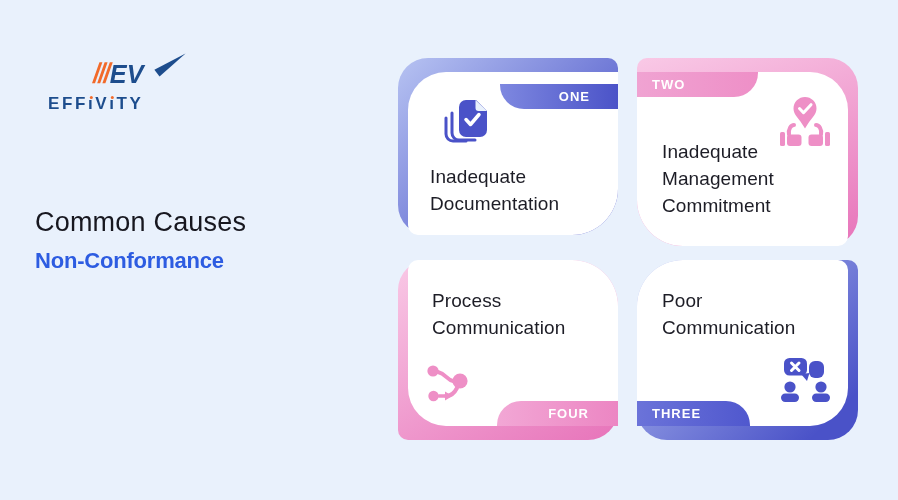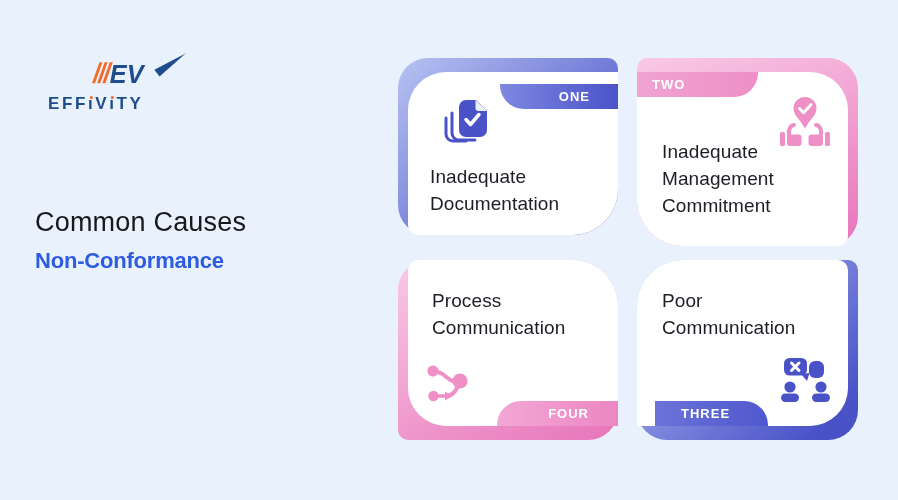--- a/index.html
+++ b/index.html
@@ -46,21 +46,21 @@
   .card-three .inner{left:0;top:0;right:10px;bottom:14px;border-radius:46px 10px 38px 0;}
 
   .band{
     position:absolute;height:25px;display:flex;align-items:center;
     font-size:13px;font-weight:700;color:#ffffff;letter-spacing:1px;
   }
   .card-one   .band{top:26px;right:0;width:118px;justify-content:flex-end;padding-right:28px;box-sizing:border-box;
                     background:linear-gradient(90deg,#7e88e0,#4b53c8);border-radius:0 0 0 24px;}
   .card-two   .band{top:14px;left:0;width:121px;padding-left:15px;box-sizing:border-box;
                     background:linear-gradient(90deg,#f0a3d2,#ee8fc7);border-radius:0 0 24px 0;}
-  .card-three .band{bottom:14px;left:18px;width:113px;padding-left:26px;box-sizing:border-box;
+  .card-three .band{bottom:14px;left:0;width:113px;padding-left:15px;box-sizing:border-box;
                     background:linear-gradient(90deg,#6b73d9,#5058ce);border-radius:0 24px 0 0;}
   .card-four  .band{bottom:14px;right:0;width:121px;justify-content:flex-end;padding-right:29px;box-sizing:border-box;
                     background:linear-gradient(90deg,#f2a7d5,#ec86c3);border-radius:24px 0 0 0;}
 
   .card-title{
     position:absolute;font-size:19px;line-height:27px;font-weight:400;
     color:#1d1d26;letter-spacing:.1px;
   }
   .card-title span{display:block;}
   .card-one   .card-title{left:32px;top:105px;}

